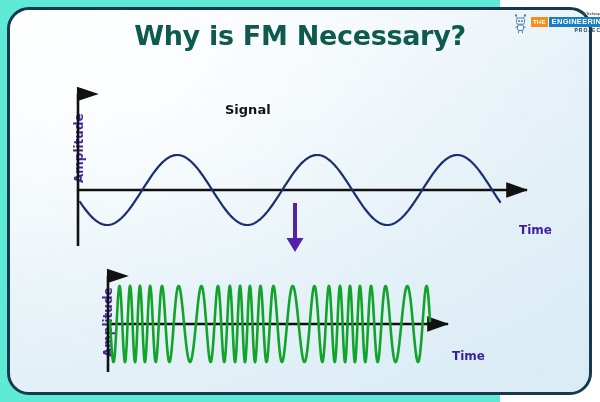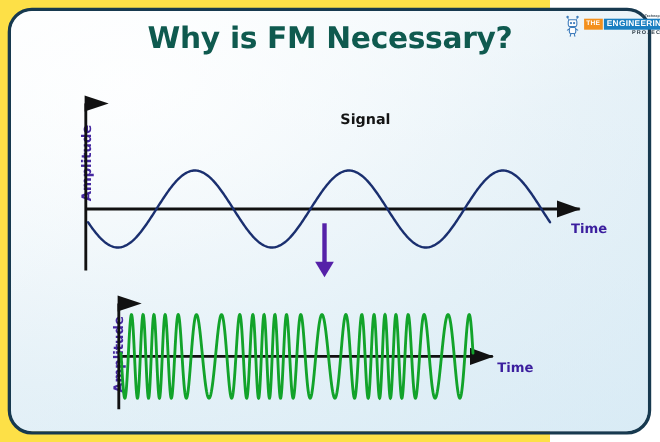--- a/index.html
+++ b/index.html
@@ -11,21 +11,21 @@
     height: 402px;
     overflow: hidden;
     font-family: "Liberation Sans", sans-serif;
     background: #ffffff;
   }
 
   #stage {
     position: relative;
     width: 500px;
     height: 402px;
-    background: #fde047;
+    background: #5eead4;
     text-decoration: underline;
   }
 
   
   .frame {
     position: absolute;
     left: 7px;
     top: 7px;
     width: 585px;
     height: 388px;
@@ -135,28 +135,29 @@
     white-space: nowrap;
     font-family: "DejaVu Sans", sans-serif;
   }
   .axis-label-x {
     position: absolute;
     color: #3b1e9e;
     font-weight: bold;
     font-size: 12px;
     white-space: nowrap;
     font-family: "DejaVu Sans", sans-serif;
+    margin-top: 22px;
   }
   .chart-caption {
     position: absolute;
     color: #141414;
     font-weight: bold;
     font-size: 13px;
     white-space: nowrap;
-    text-align: right;
+    text-align: left;
     font-family: "DejaVu Sans", sans-serif;
   }
 
   svg.overlay {
     position: absolute;
     left: 0;
     top: 0;
     width: 600px;
     height: 402px;
     pointer-events: none;

